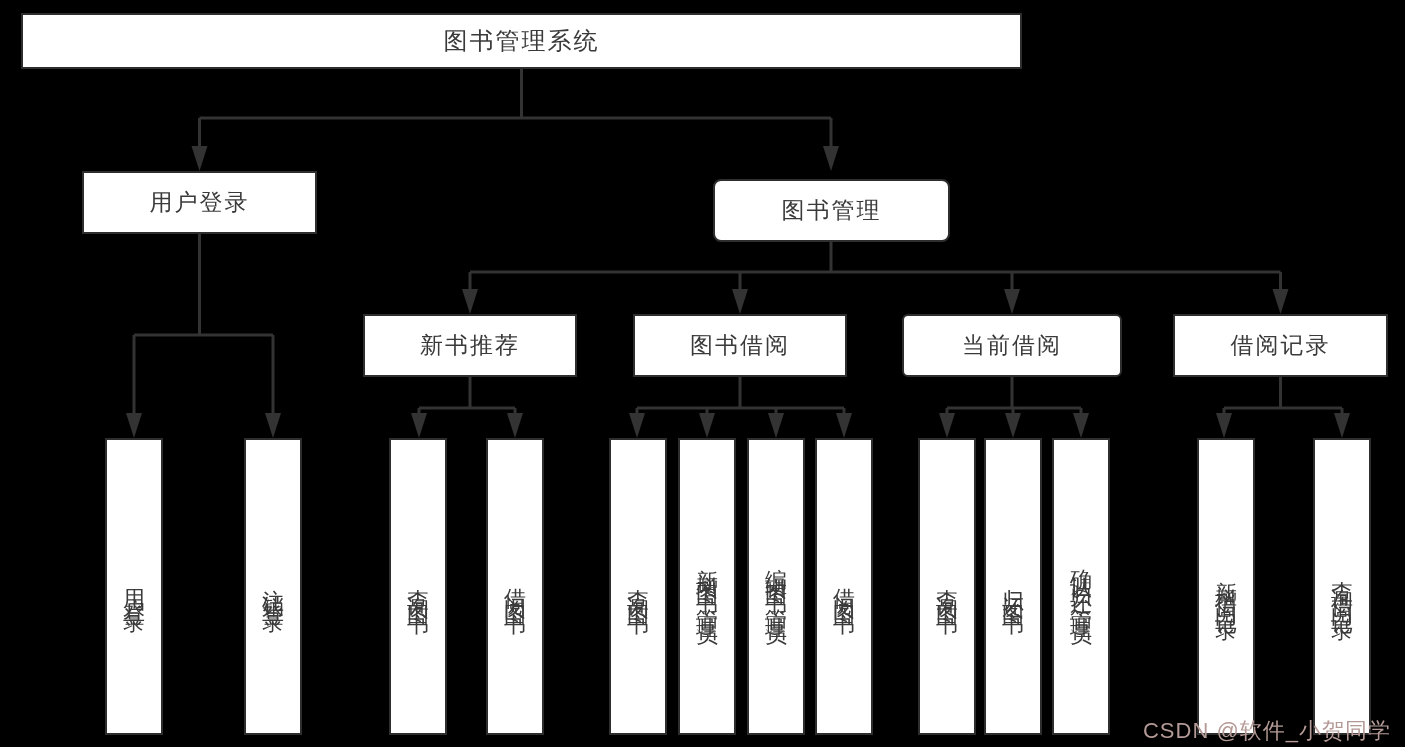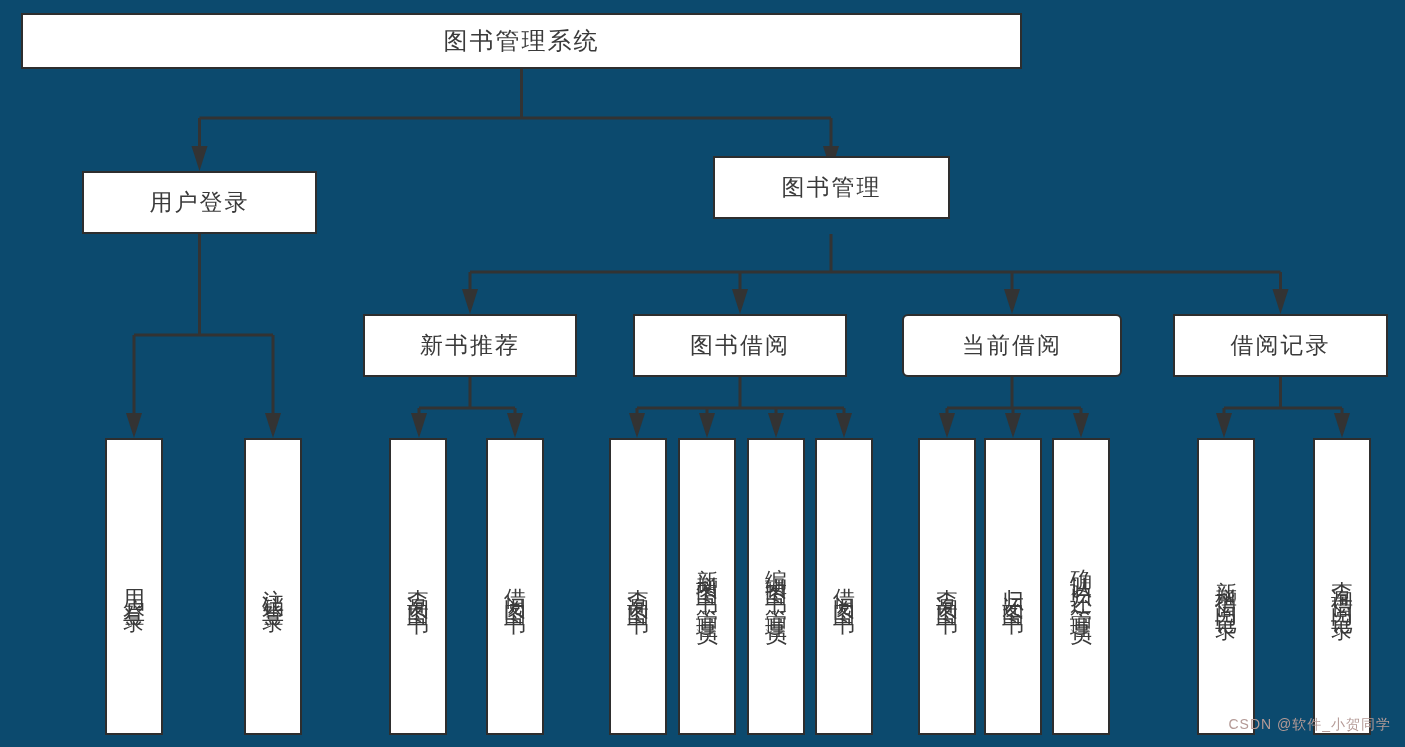--- a/index.html
+++ b/index.html
@@ -5,21 +5,21 @@
   html, body {
     margin: 0;
     padding: 0;
     background: #ffffff;
     font-family: "Liberation Sans", "DejaVu Sans", sans-serif;
   }
   #stage {
     position: relative;
     width: 1405px;
     height: 747px;
-    background: #0c4a6e;
+    background: #000000;
     overflow: hidden;
   }
   #wires {
     position: absolute;
     left: 0; top: 0;
     width: 1405px; height: 747px;
     pointer-events: none;
   }
   .hnode {
     position: absolute;
@@ -54,21 +54,21 @@
     font-size: 22px;
     letter-spacing: 8px;
     line-height: 1;
     color: #3a3a3a;
     white-space: nowrap;
   }
   .watermark {
     position: absolute;
     top: 716px;
     right: 14px;
-    font-size: 14px;
+    font-size: 22px;
     letter-spacing: 1px;
     color: #b49a96;
     z-index: 3;
     white-space: nowrap;
   }
   .stroke { stroke: #333333; stroke-width: 3; fill: none; }
   .head   { fill: #333333; stroke: none; }
 </style>
 </head>
 <body>
@@ -118,21 +118,21 @@
     </g>
   </svg>
 
   <div class="hnode root" style="left:21px; top:13px; width:1001px; height:56px;">
     <span>图书管理系统</span>
   </div>
 
   <div class="hnode" style="left:82px; top:171px; width:235px; height:63px;">
     <span>用户登录</span>
   </div>
-  <div class="hnode" style="left:713px; top:156px; width:237px; height:63px;">
+  <div class="hnode" style="left:713px; top:179px; width:237px; height:63px;border-radius:8px;">
     <span>图书管理</span>
   </div>
 
   <div class="hnode" style="left:363px; top:314px; width:214px; height:63px;">
     <span>新书推荐</span>
   </div>
   <div class="hnode" style="left:633px; top:314px; width:214px; height:63px;">
     <span>图书借阅</span>
   </div>
   <div class="hnode" style="left:902px; top:314px; width:220px; height:63px;border-radius:6px;">

